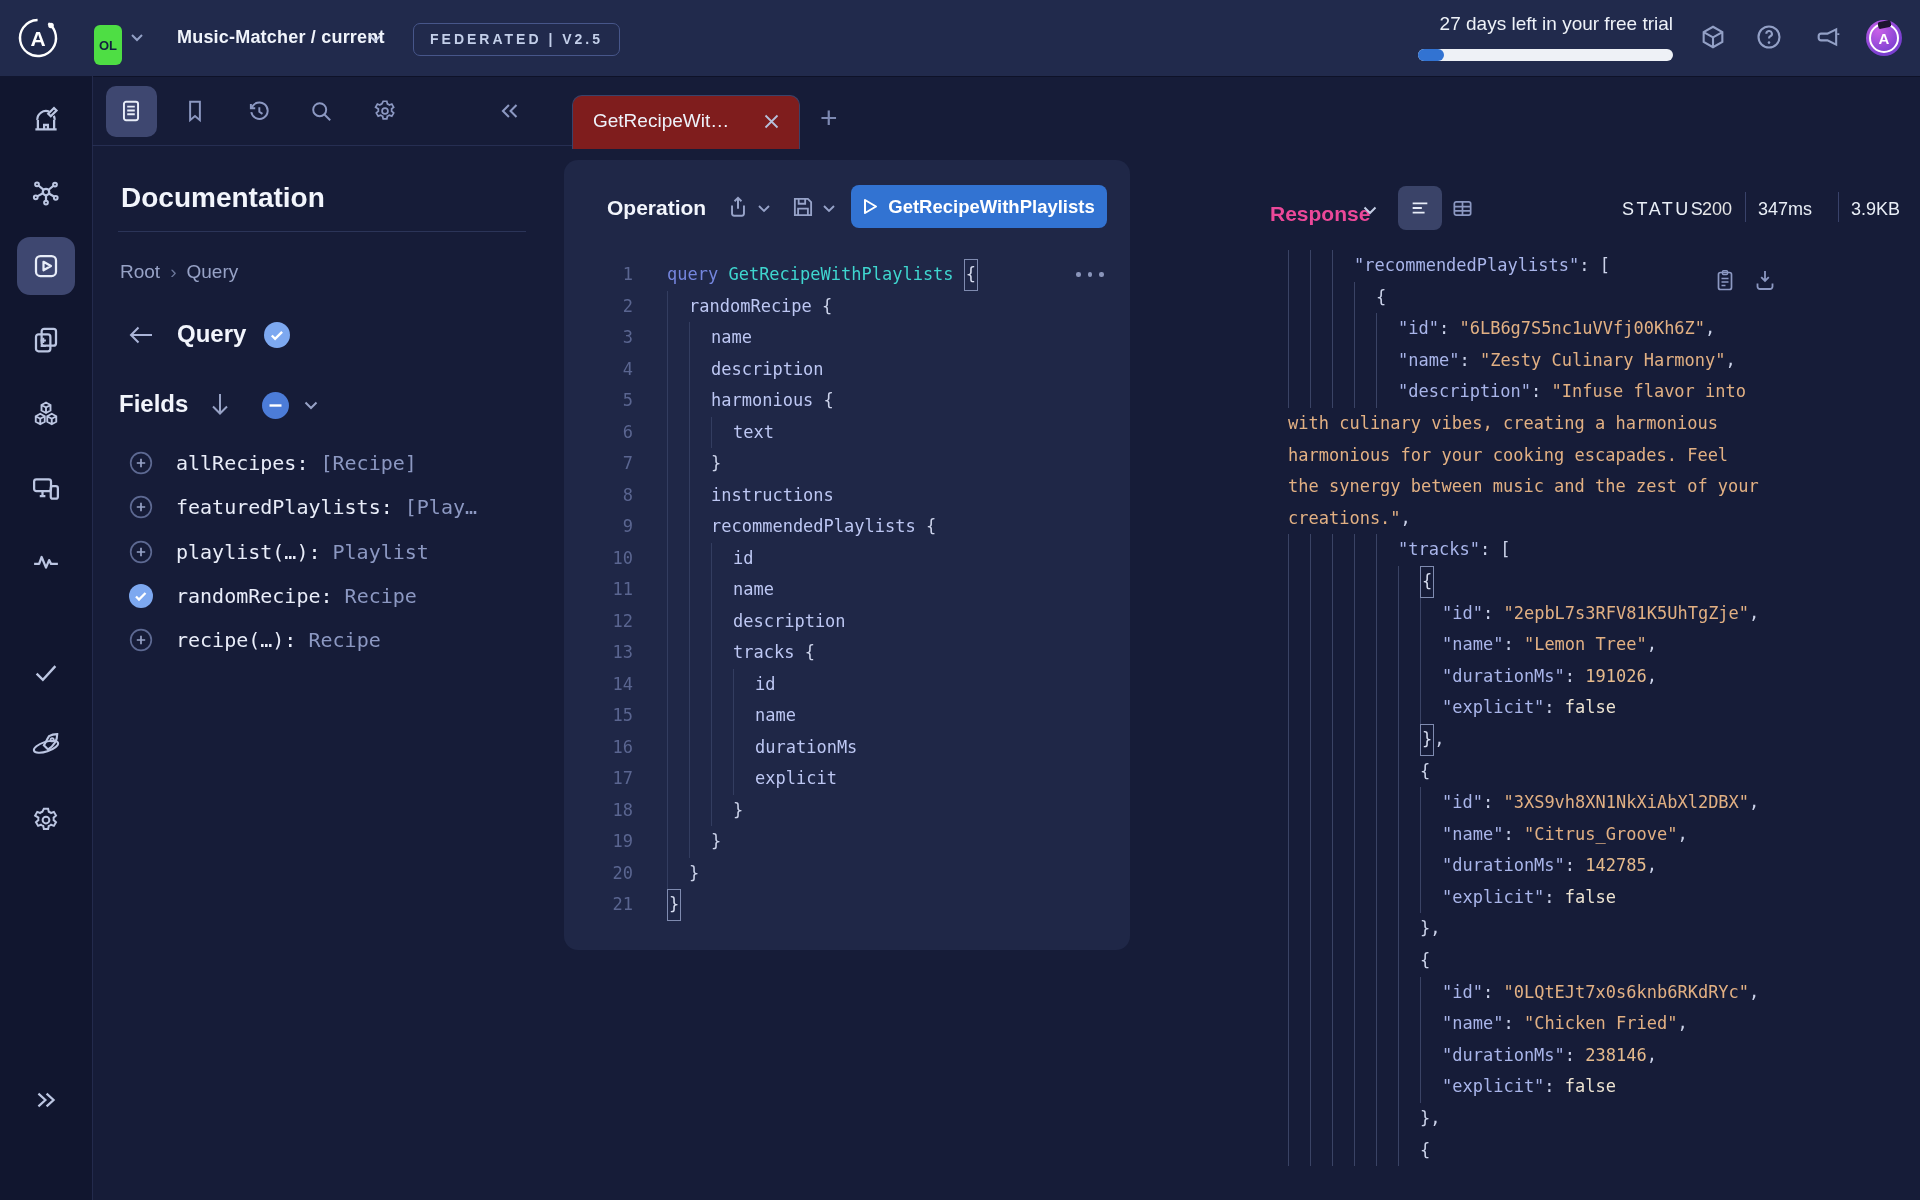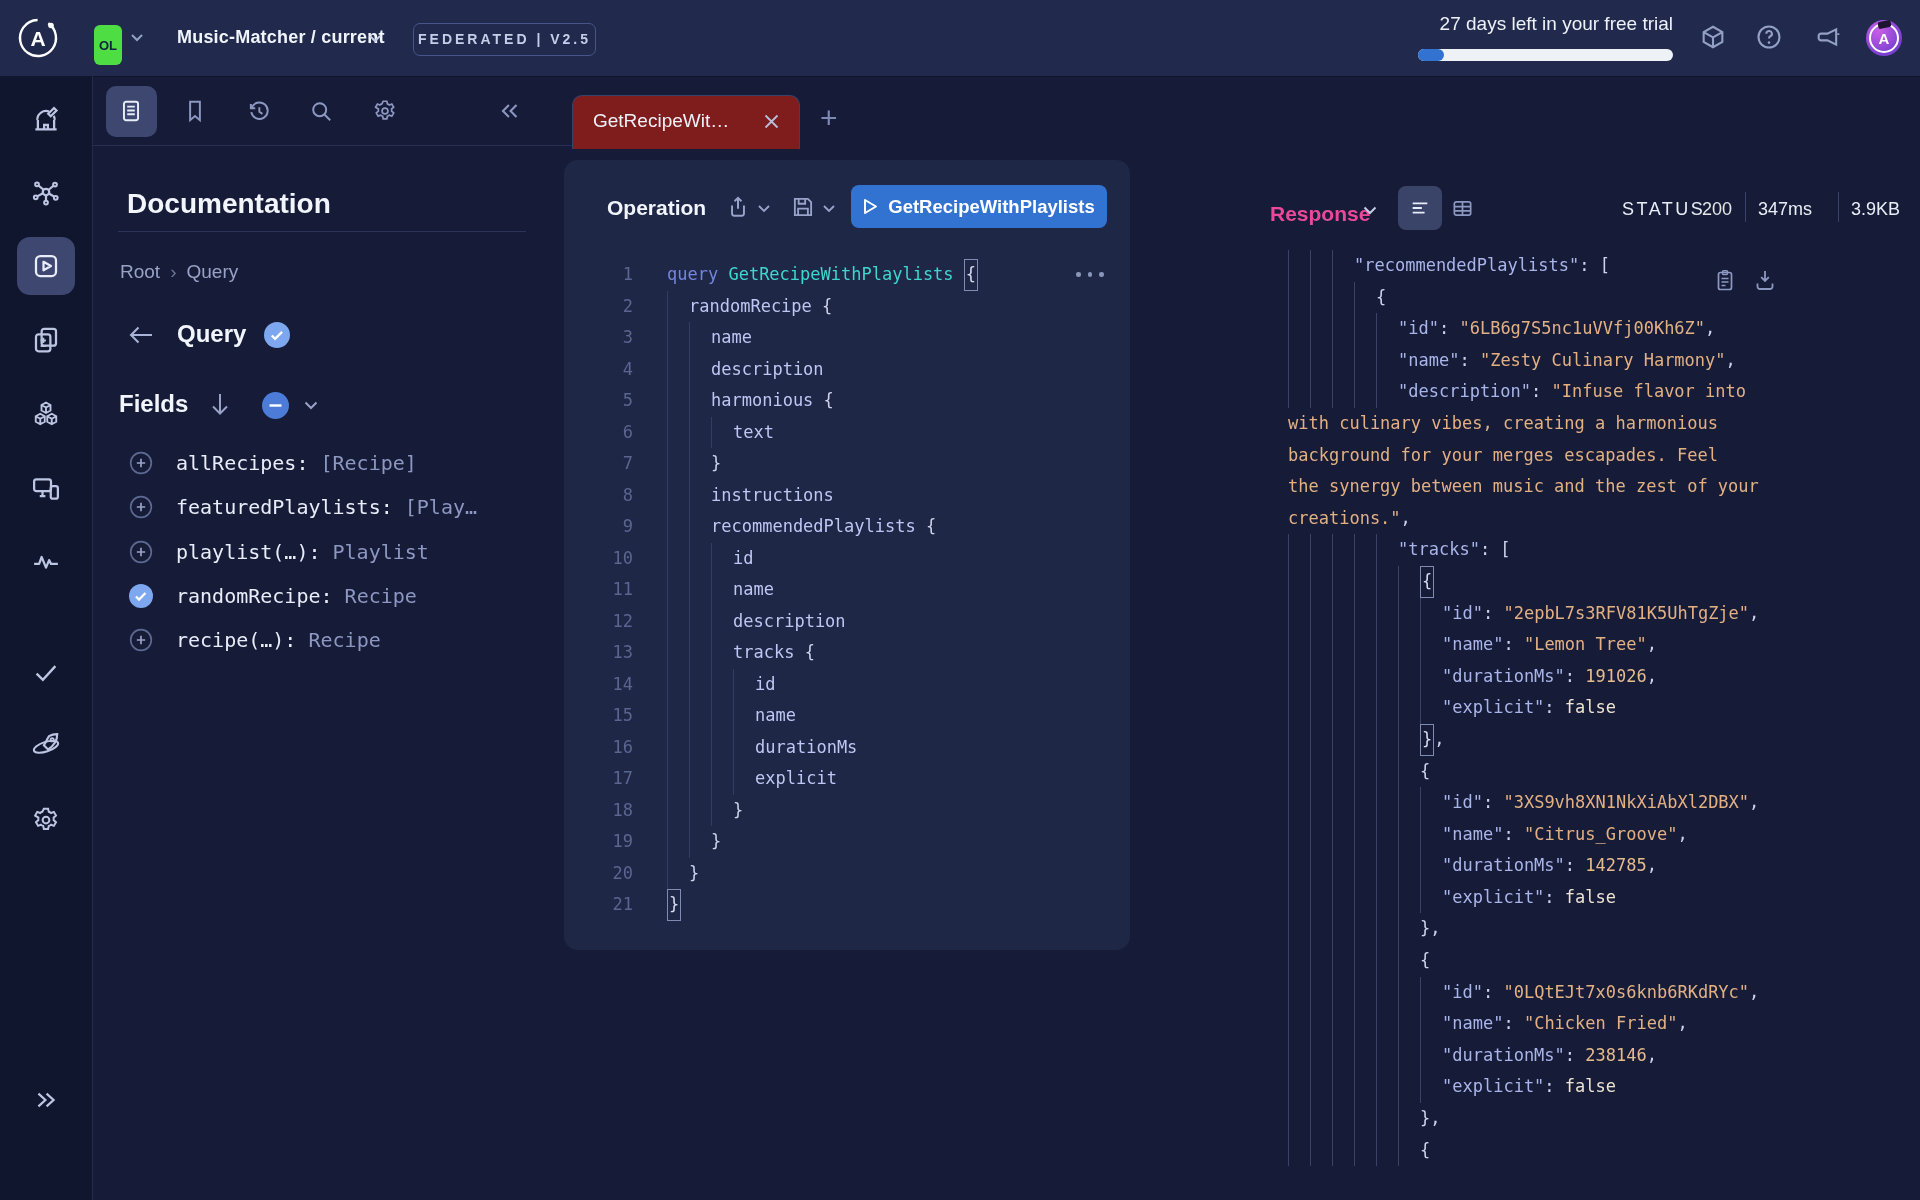--- a/index.html
+++ b/index.html
@@ -4,21 +4,21 @@
 <style>
   html,body{margin:0;padding:0;background:#161c38;width:1920px;height:1200px;overflow:hidden;
     font-family:"Liberation Sans",sans-serif;color:#eef2fa;-webkit-font-smoothing:antialiased;}
   .abs{position:absolute}
   svg{display:block}
   
   #topbar{position:absolute;left:0;top:0;width:1920px;height:76px;background:#212a4c;border-bottom:1px solid #0e1228}
   .badge-org{position:absolute;left:94px;top:25px;width:28px;height:40px;border-radius:6px;background:#4ede44;
     color:#12203f;font-size:13px;font-weight:800;display:flex;align-items:center;justify-content:center}
   .graph-name{position:absolute;left:177px;top:27px;font-size:18px;font-weight:700;color:#f0f4fb;letter-spacing:.2px}
-  .badge-variant{position:absolute;left:413px;top:23px;height:31px;line-height:31px;padding:0 4px;border:1.5px solid #47568a;
+  .badge-variant{position:absolute;left:413px;top:23px;height:31px;line-height:31px;padding:0 16px;border:1.5px solid #47568a;
     border-radius:7px;color:#c3cfe9;font-size:14px;font-weight:600;letter-spacing:3px}
   .trial-text{position:absolute;left:1408px;top:13px;width:265px;text-align:right;font-size:19px;color:#eef2f8}
   .trial-track{position:absolute;left:1418px;top:49px;width:255px;height:12px;border-radius:6px;background:#eef1f6}
   .trial-fill{height:12px;border-radius:6px;background:#3273d2;width:10%}
   .topbar-icon{position:absolute;top:23px;color:#93a0c6;cursor:pointer}
   .avatar{position:absolute;left:1866px;top:20px;width:36px;height:36px;border-radius:50%;
     background:radial-gradient(circle at 35% 30%,#c95fe8,#7a3fd0 70%);display:flex;align-items:center;justify-content:center}
   .avatar .ring{width:26px;height:26px;border:2px solid #fff;border-radius:50%;display:flex;align-items:center;justify-content:center;
     font-size:15px;font-weight:800;color:#fff}
   .avatar .cap{position:absolute;left:12px;top:1px;width:13px;height:7px;background:#1d1430;transform:rotate(-12deg);border-radius:2px}
@@ -191,21 +191,21 @@
     </svg>
   <svg class="abs doc-tool" style="left:385px;top:111px" width="26" height="26" viewBox="0 0 24 24">
     <path d="M10.3 3h3.4l.5 2.4a6.8 6.8 0 0 1 1.8 1l2.3-.9 1.7 3-1.9 1.6a6.9 6.9 0 0 1 0 2l1.9 1.6-1.7 3-2.3-.9a6.8 6.8 0 0 1-1.8 1l-.5 2.4h-3.4l-.5-2.4a6.8 6.8 0 0 1-1.8-1l-2.3.9-1.7-3 1.9-1.6a6.9 6.9 0 0 1 0-2L3.3 8.5l1.7-3 2.3.9a6.8 6.8 0 0 1 1.8-1z" fill="none" stroke="currentColor" stroke-width="1.6"></path>
     <circle cx="12" cy="12" r="2.7" fill="none" stroke="currentColor" stroke-width="1.6"></circle>
     </svg>
   <svg class="abs doc-tool" style="left:510px;top:111px" width="26" height="26" viewBox="0 0 24 24">
     <path d="M11 6.5L5.5 12l5.5 5.5 M18 6.5L12.5 12l5.5 5.5" fill="none" stroke="currentColor" stroke-width="1.9"></path>
     </svg>
   <div class="hline" style="left:92px;top:145px;width:480px"></div>
 
-  <h1 class="doc-title" style="margin:8px">Documentation</h1>
+  <h1 class="doc-title" style="margin:2px">Documentation</h1>
   <div class="hline" style="left:118px;top:231px;width:408px;background:#2b3458"></div>
 
   <div class="crumb">
     <span>Root</span><span class="sep">›</span><span>Query</span>
   </div>
 
   <svg class="abs" style="left:128px;top:324px;color:#aab4d8;cursor:pointer" width="26" height="22" viewBox="0 0 26 22">
     <path d="M24 11H3 M10.5 3.5L3 11l7.5 7.5" fill="none" stroke="currentColor" stroke-width="2"></path>
     </svg>
   <div class="q-head">Query</div>
@@ -542,21 +542,21 @@
         <span class="gd"></span>
         <span class="gd"></span>
         <span class="tk-key">"description"</span>
         <span class="tk-pu">: </span>
         <span class="tk-str">"Infuse flavor into</span>
       </div>
       <div class="cl">
         <span class="tk-str">with culinary vibes, creating a harmonious</span>
       </div>
       <div class="cl">
-        <span class="tk-str">background for your merges escapades. Feel</span>
+        <span class="tk-str">harmonious for your cooking escapades. Feel</span>
       </div>
       <div class="cl">
         <span class="tk-str">the synergy between music and the zest of your</span>
       </div>
       <div class="cl">
         <span class="tk-str">creations."</span>
         <span class="tk-pu">,</span>
       </div>
       <div class="cl">
         <span class="gd"></span>

